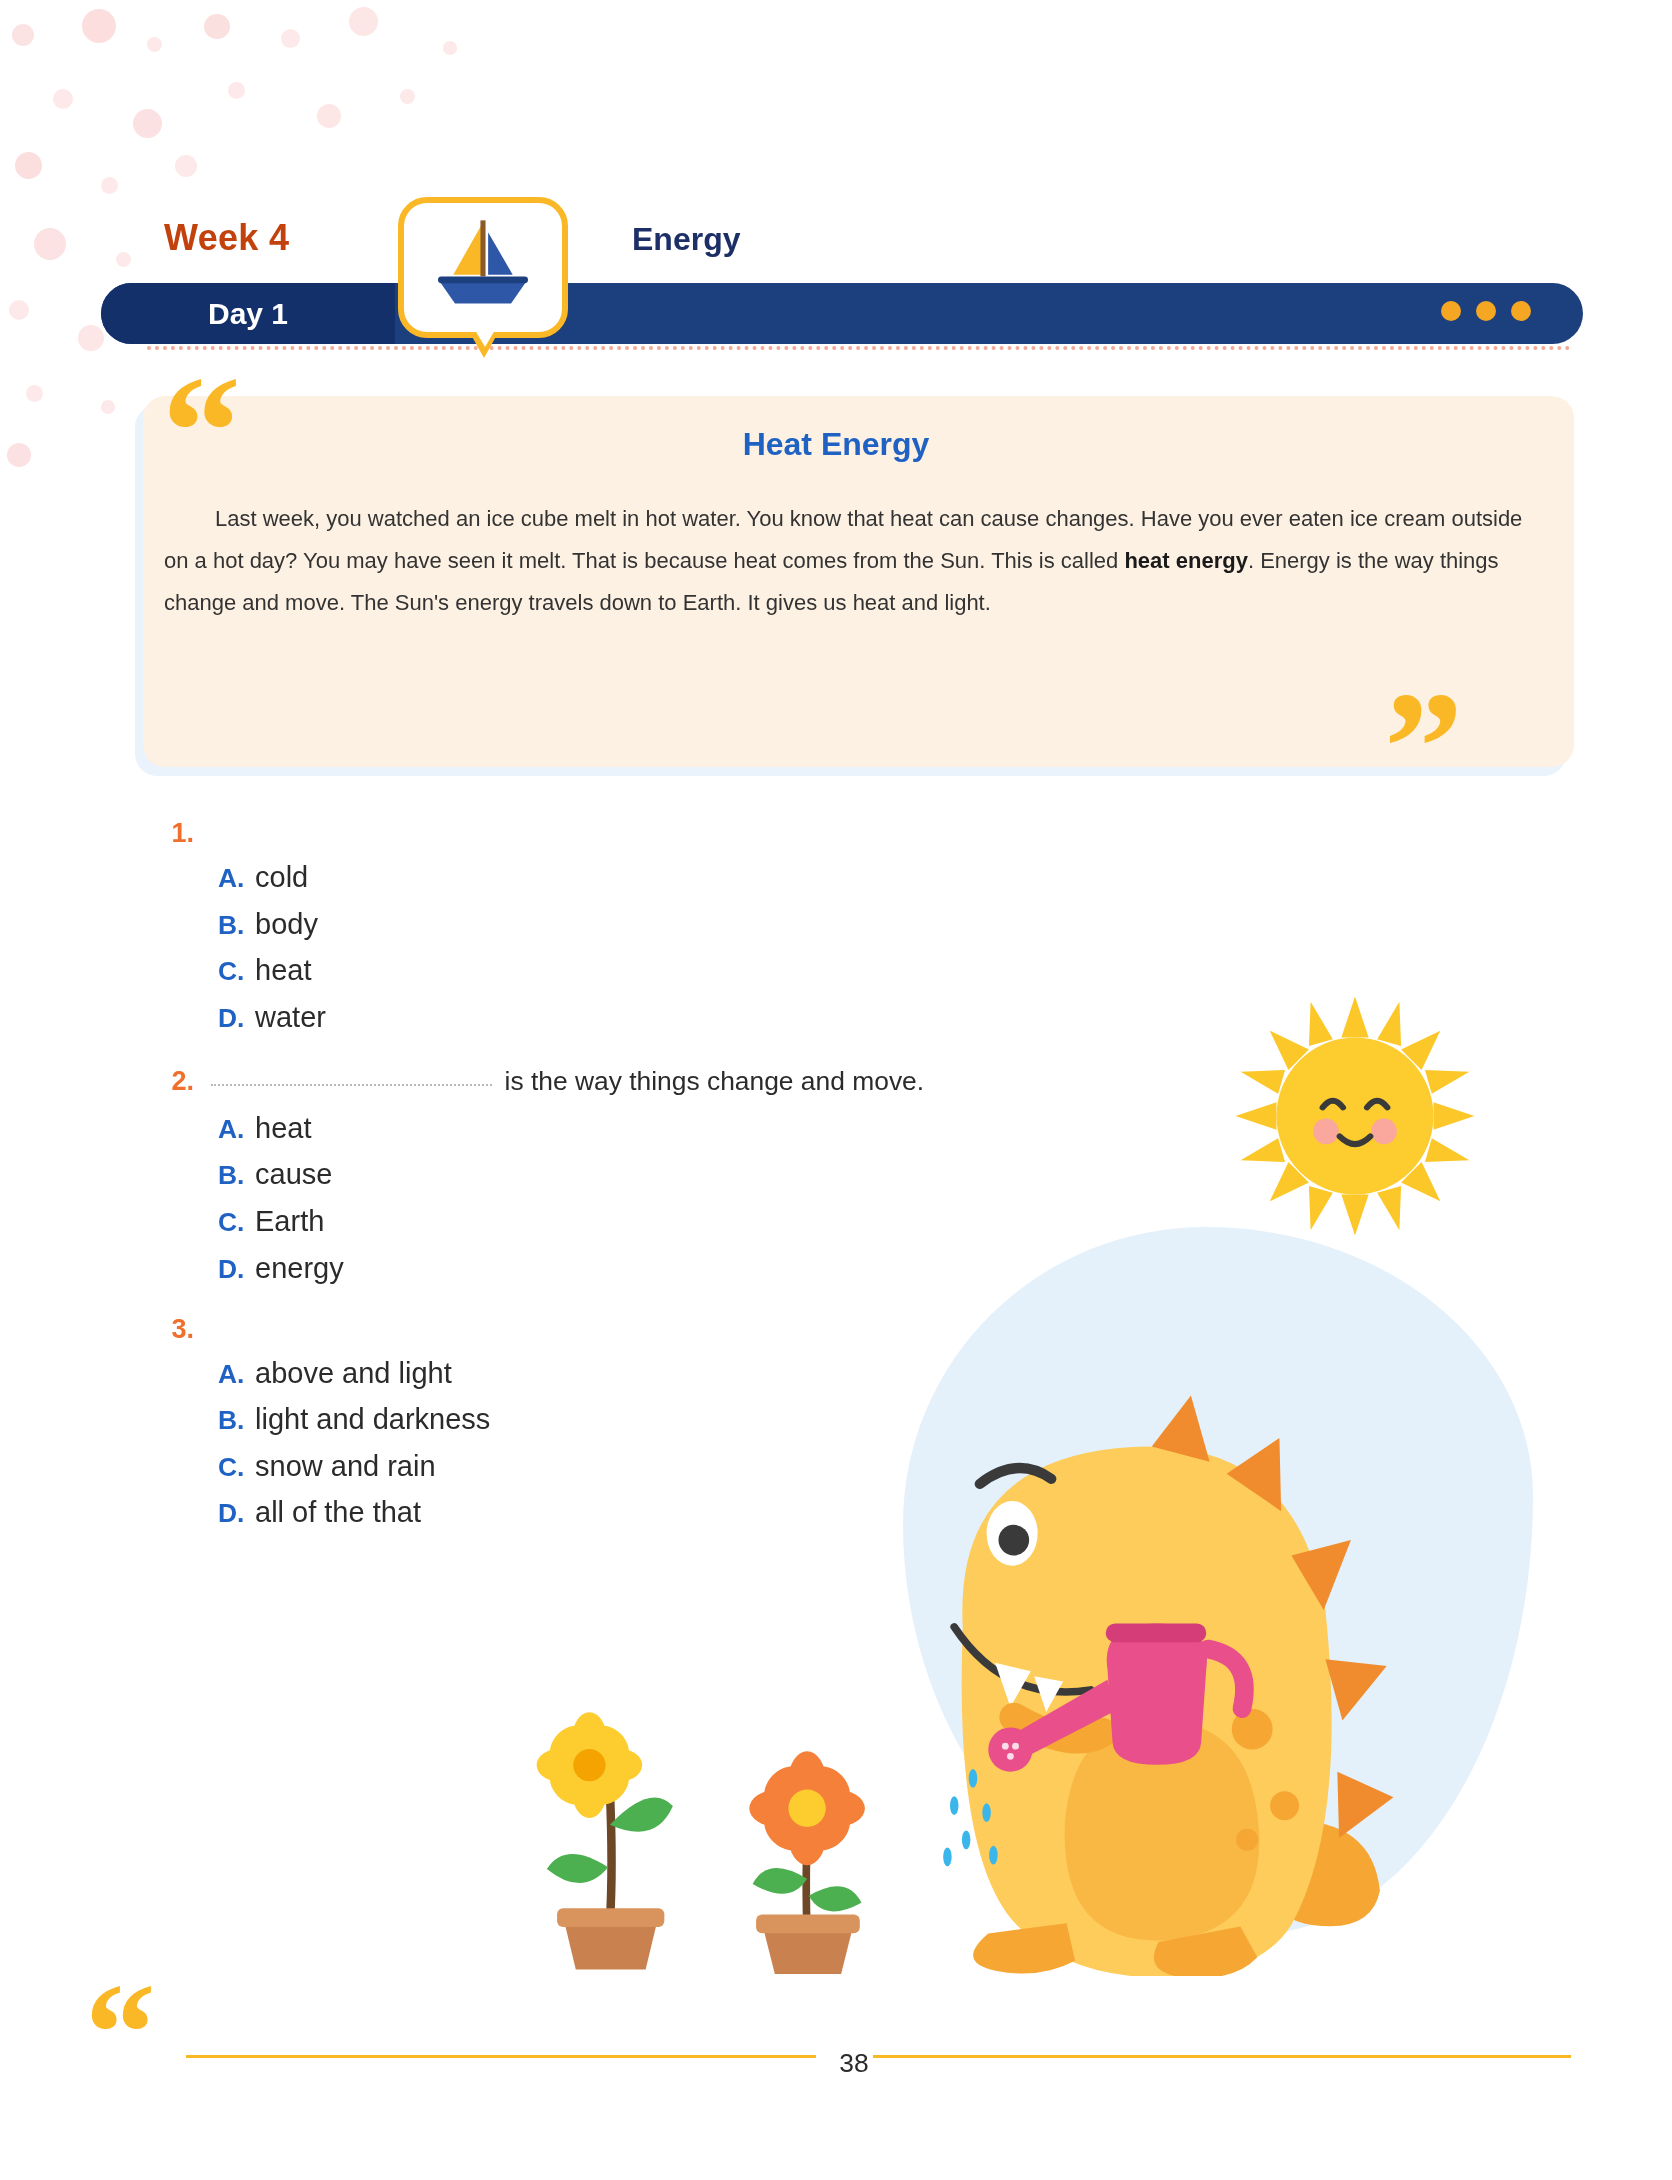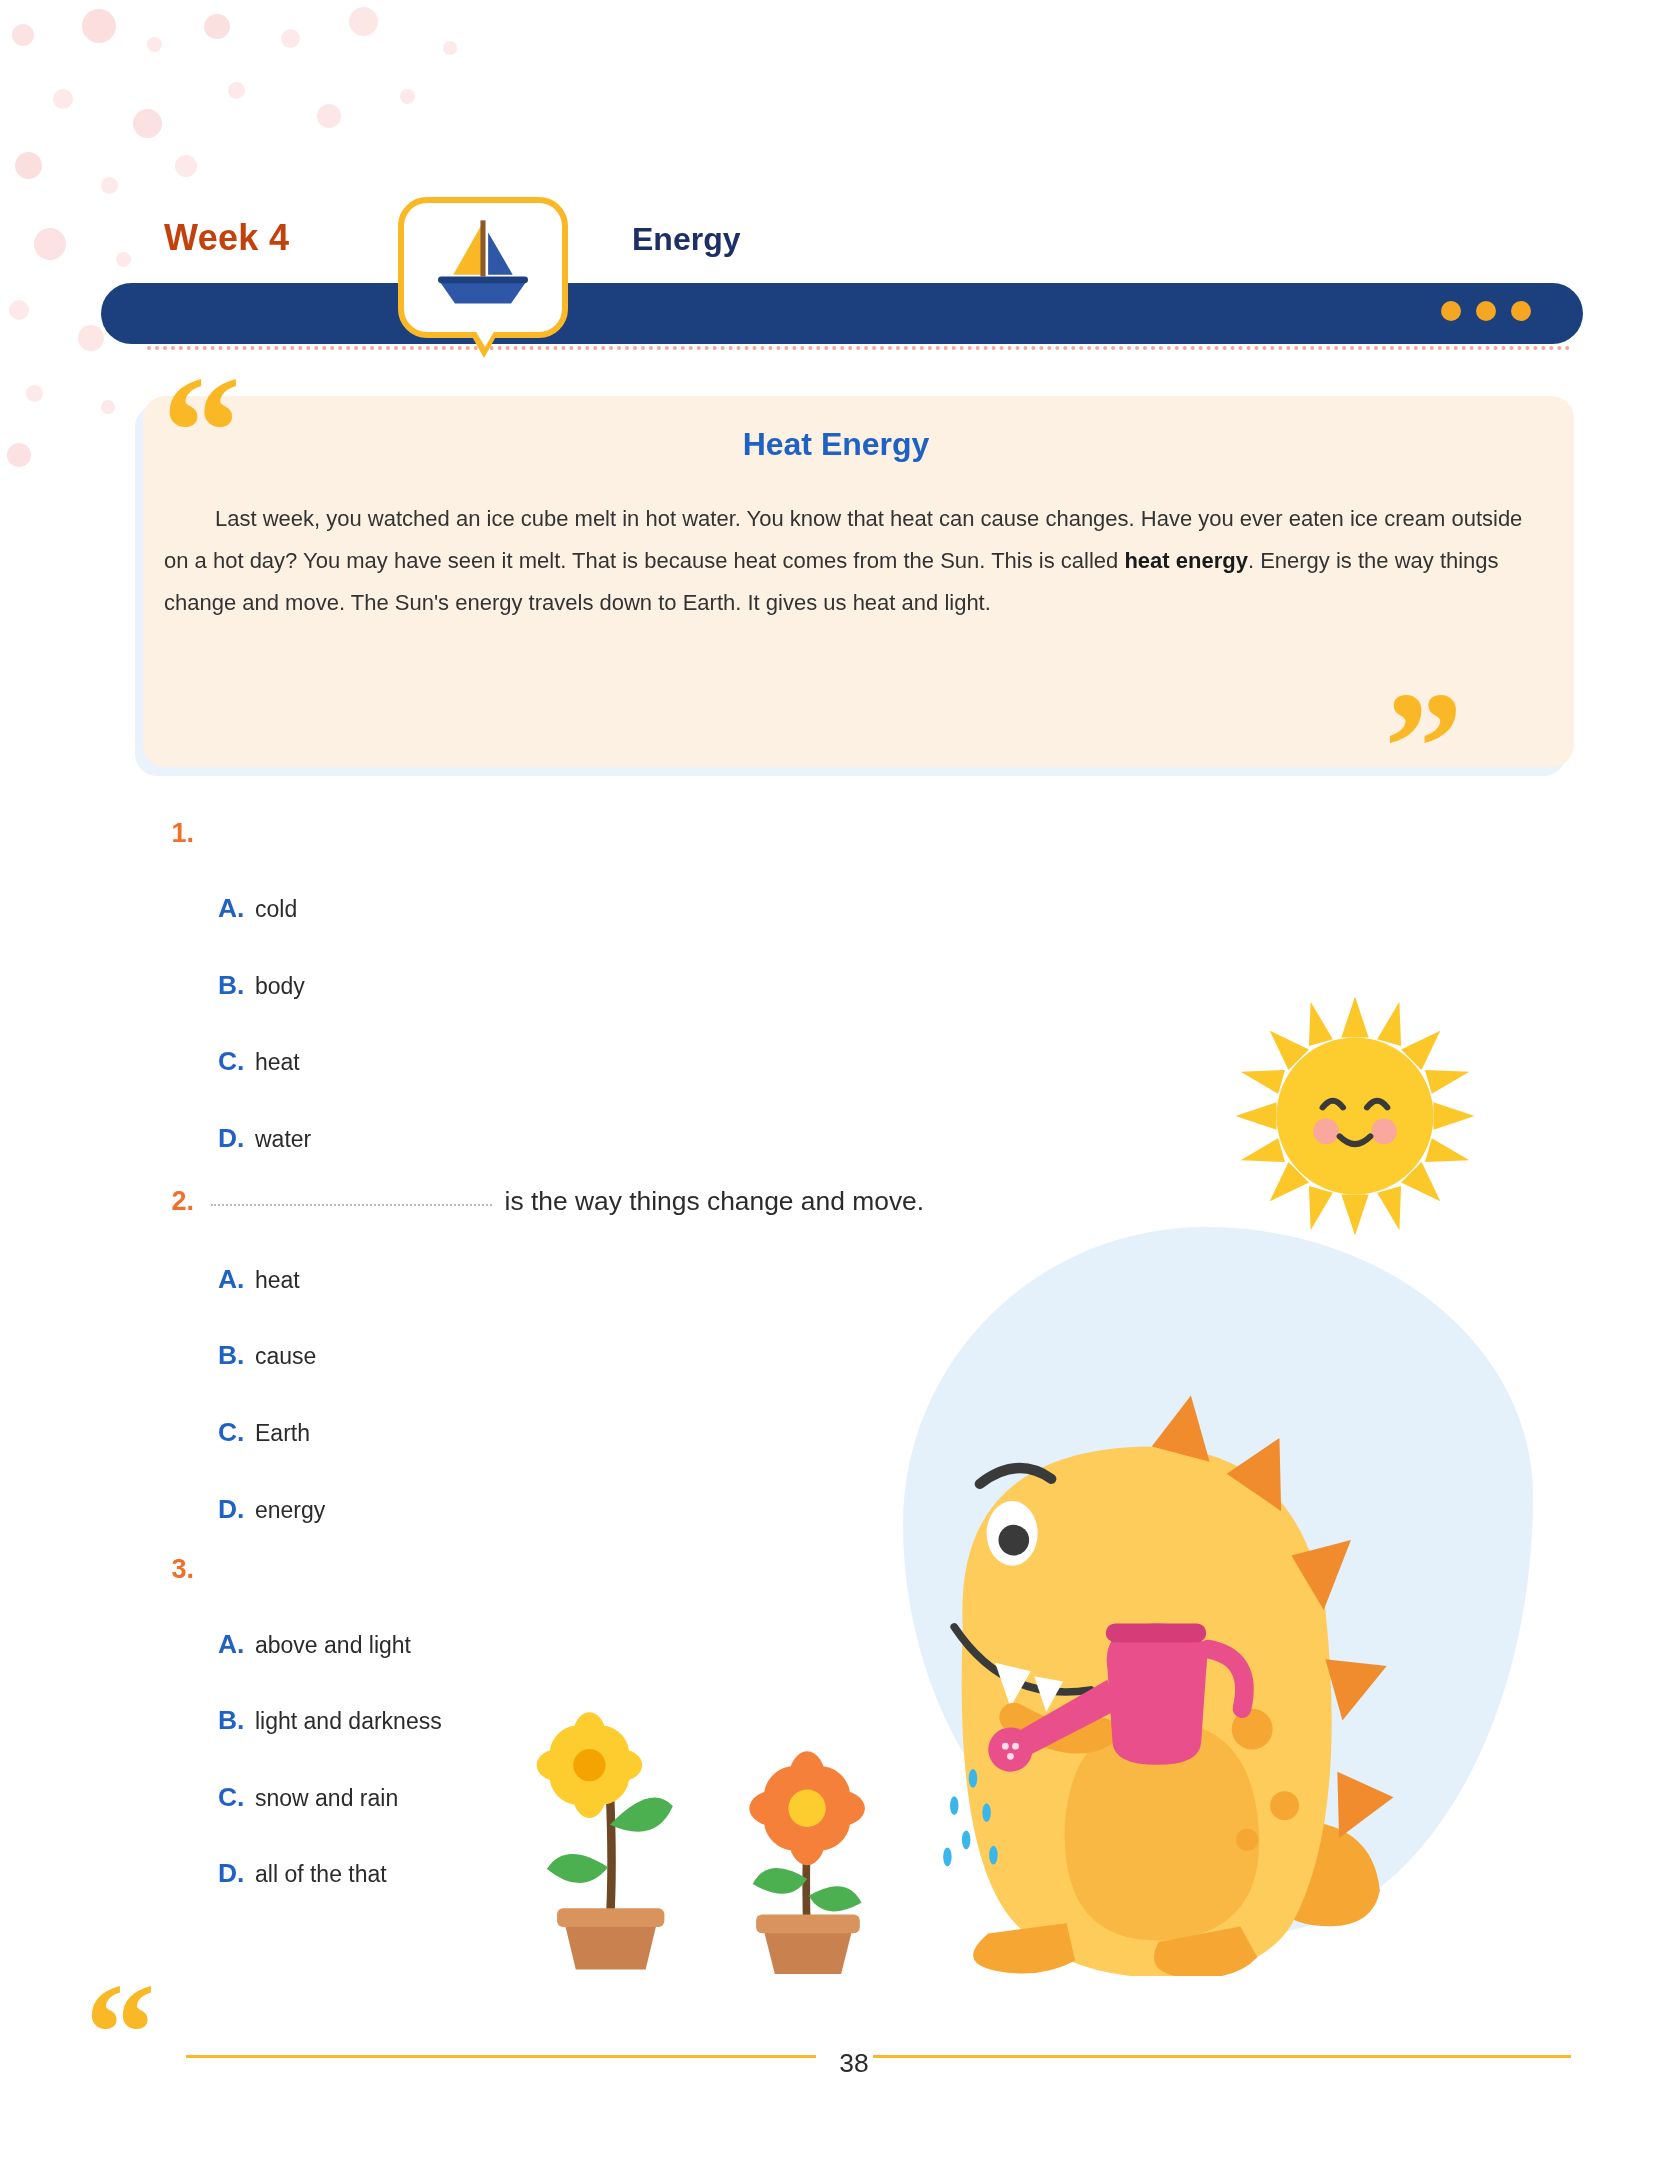--- a/index.html
+++ b/index.html
@@ -224,23 +224,22 @@
     margin-bottom: 13.6px;
   }
   .choice-letter {
     color: #1f62c4;
     font-weight: bold;
     font-size: 26.4px;
     width: 37px;
     flex: 0 0 37px;
   }
   .choice-text {
-    font-size: 23px;
+    font-size: 29px;
     color: #2b2b2b;
-    margin-top: 35px;
   }
 
   
   .art { position: absolute; z-index: 1; pointer-events: none; }
   .blob {
     position: absolute;
     left: 903px; top: 1227px;
     width: 630px; height: 707px;
     background: #e4f1fb;
     border-radius: 48% 52% 44% 56% / 42% 38% 62% 58%;
@@ -304,20 +303,23 @@
   <span style="left:25.6px;  top:385px; width:17px; height:17px;"></span>
   <span style="left:101px; top:400px; width:13.6px; height:13.6px;"></span>
   <span style="left:6.8px;   top:443px; width:24px; height:24px; background:#fbe1e1;"></span>
 </div>
 
 <div class="header-zone">
   <div class="week-label">Week 4</div>
   <div class="topic-label">Energy</div>
 
   <div class="banner"></div>
+  <div class="day-pill">
+    <span>Day 1</span>
+  </div>
   <div class="banner-dots">
     <i></i>
     <i></i>
     <i></i>
   </div>
 
   <div class="badge">
     <svg width="158" height="129" viewBox="0 0 186 151">
       <path d="M92 24 L92 84 L58 84 Z" fill="#fbb826"></path>
       <path d="M99 34 L99 84 L128 84 Z" fill="#2f57a8"></path>

